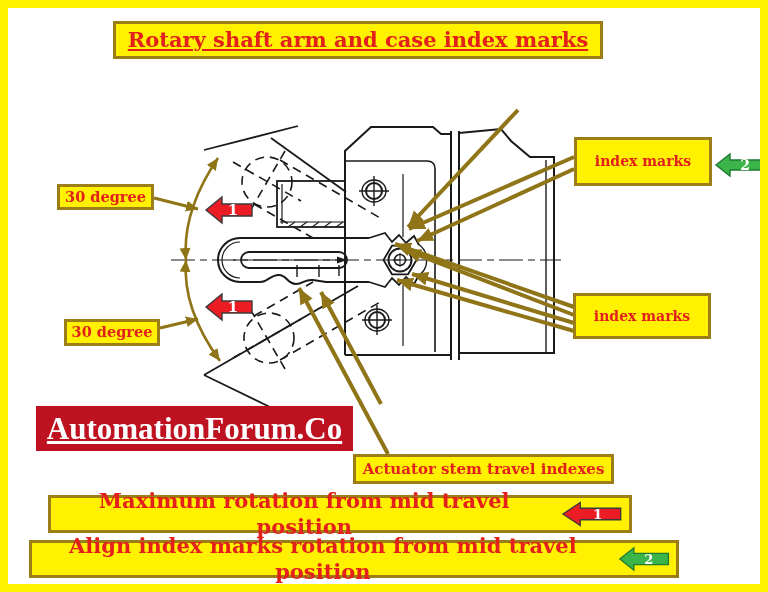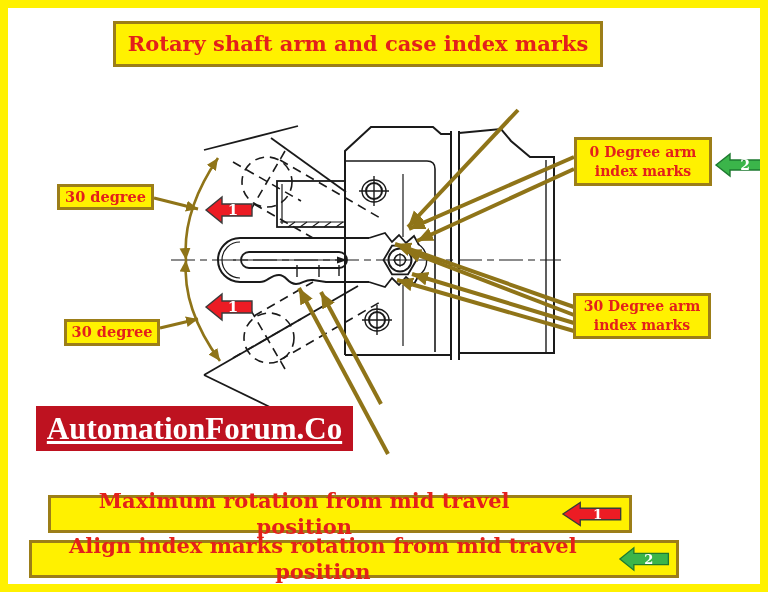--- a/index.html
+++ b/index.html
@@ -8,21 +8,21 @@
     border:8px solid #FFF100;box-sizing:border-box;overflow:hidden;
     font-family:"DejaVu Serif", serif;
   }
   .abs{position:absolute;box-sizing:border-box;}
   .ybox{
     background:#FFF100;border:3px solid #9C7E18;color:#E3201B;
     font-weight:bold;text-align:center;display:flex;align-items:center;justify-content:center;
     line-height:1.25;z-index:3;
   }
   .ybox.two{flex-direction:column;line-height:1.35;}
-  .title-box{left:105px;top:13px;width:490px;height:46px;font-size:21px;}
+  .title-box{left:105px;top:13px;width:490px;height:38px;font-size:21px;text-decoration:underline;}
   .lbl{font-size:14.5px;}
   .banner{z-index:3;font-size:21px;gap:10px;padding:0 6px;}
   .logo{
     left:28px;top:398px;width:317px;height:45px;background:#BE1220;color:#FFFFFF;
     display:flex;align-items:center;justify-content:center;
     font-family:"Liberation Serif", serif;font-weight:bold;font-size:31px;z-index:3;text-decoration:underline;
   }
   svg.draw{position:absolute;left:0;top:0;z-index:1;}
   .marker-arrow{z-index:4;}
   .blk{stroke:#1A1A1A;fill:none;}
@@ -135,34 +135,33 @@
       <path d="M152,320 L190,311" marker-end="url(#ahS)" stroke-width="3.2"></path>
       <path d="M373,396 L313,284" marker-end="url(#ahL)"></path>
       <path d="M380,446 L291,280" marker-end="url(#ahL)"></path>
     </g>
   </svg>
 
   <div class="abs ybox title-box">Rotary shaft arm and case index marks</div>
 
 
   <div class="abs ybox lbl two" style="left:566px;top:129px;width:138px;height:49px;font-size:14px;">
-    <span>0 Degree arm</span>
     <span>index marks</span>
   </div>
 
   <div class="abs ybox lbl" style="left:49px;top:176px;width:97px;height:26px;">30 degree</div>
 
   <div class="abs ybox lbl" style="left:56px;top:311px;width:96px;height:27px;">30 degree</div>
 
   <div class="abs ybox lbl two" style="left:565px;top:285px;width:138px;height:46px;font-size:14px;">
-    <span>30 Degree arm</span>
     <span>index marks</span>
   </div>
 
 
+  <div class="abs ybox" style="left:345px;top:446px;width:261px;height:30px;font-size:15px;">Actuator stem travel indexes</div>
 
   <svg class="abs marker-arrow" style="left:196px;top:186px;" width="50" height="32" viewBox="0 0 50 32">
     <polygon points="2,16 18,3 18,10 48,10 48,22 18,22 18,29" fill="#EC1C24" stroke="#3a3a3a" stroke-width="1.4"></polygon>
     <text x="29" y="21" text-anchor="middle" font-size="15" font-weight="bold" fill="#fff" font-family="DejaVu Serif, serif">1</text>
   </svg>
 
   <svg class="abs marker-arrow" style="left:196px;top:283px;" width="50" height="32" viewBox="0 0 50 32">
     <polygon points="2,16 18,3 18,10 48,10 48,22 18,22 18,29" fill="#EC1C24" stroke="#3a3a3a" stroke-width="1.4"></polygon>
     <text x="29" y="21" text-anchor="middle" font-size="15" font-weight="bold" fill="#fff" font-family="DejaVu Serif, serif">1</text>
   </svg>

